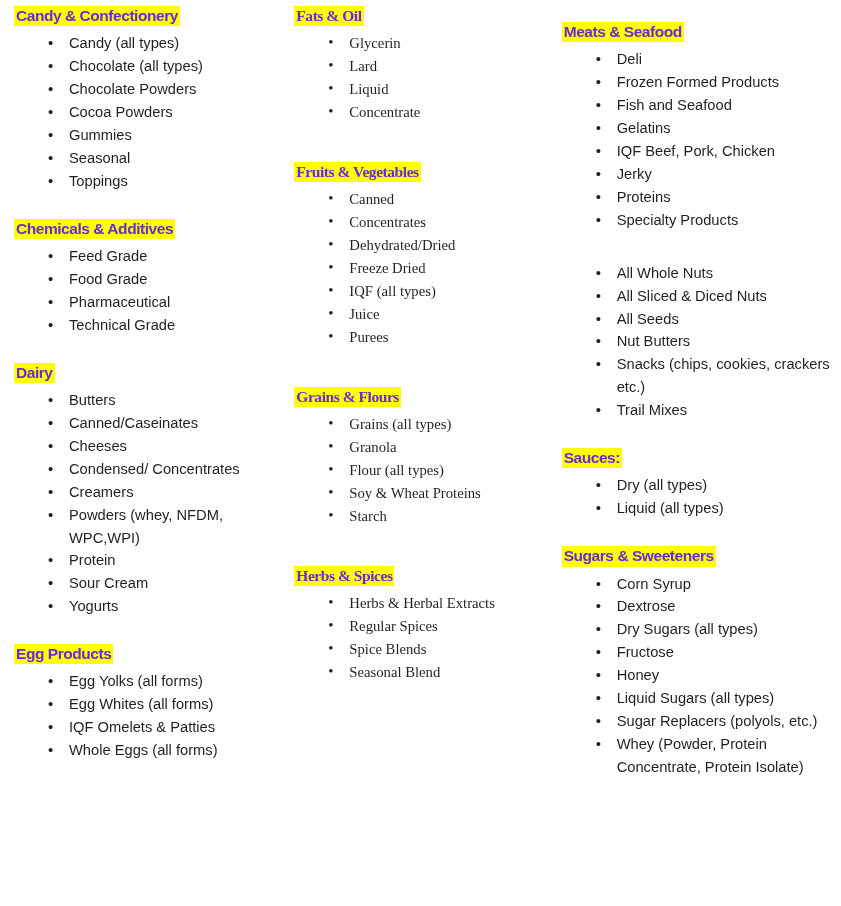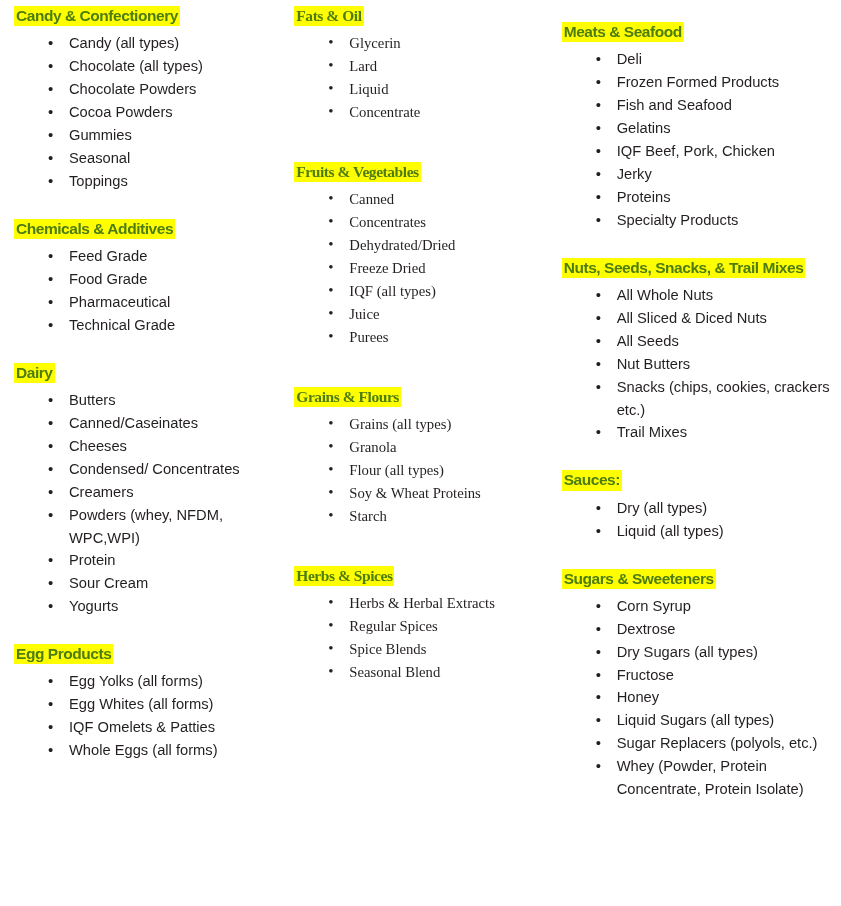--- a/index.html
+++ b/index.html
@@ -32,21 +32,21 @@
   .col-1 { width: 281px; padding-left: 6px; }
   .col-2 { width: 278px; padding-left: 8px; font-family: Liberation Serif, serif; }
   .col-3 { width: 274px; padding-left: 0px; margin-top: 16px; }
 
   .group {
     margin-bottom: 4px;
   }
   .group-title {
     display: inline-block;
     background: #ffff00;
-    color: #4d7c0f;
+    color: #6d28d9;
     font-weight: bold;
     font-size: 15.5px;
     line-height: 1.18;
     letter-spacing: -0.45px;
     padding: 1px 2px 1px 2px;
     margin: 0 0 2px 0;
     white-space: nowrap;
   }
   ul.items {
     list-style: none;
@@ -183,21 +183,20 @@
           <li>Fish and Seafood</li>
           <li>Gelatins</li>
           <li>IQF Beef, Pork, Chicken</li>
           <li>Jerky</li>
           <li>Proteins</li>
           <li>Specialty Products</li>
         </ul>
       </div>
       <div class="spacer-md"></div>
       <div class="group">
-        <div class="group-title">Nuts, Seeds, Snacks, &amp; Trail Mixes</div>
         <ul class="items">
           <li>All Whole Nuts</li>
           <li>All Sliced &amp; Diced Nuts</li>
           <li>All Seeds</li>
           <li>Nut Butters</li>
           <li>Snacks (chips, cookies, crackers etc.)</li>
           <li>Trail Mixes</li>
         </ul>
       </div>
       <div class="spacer-md"></div>

